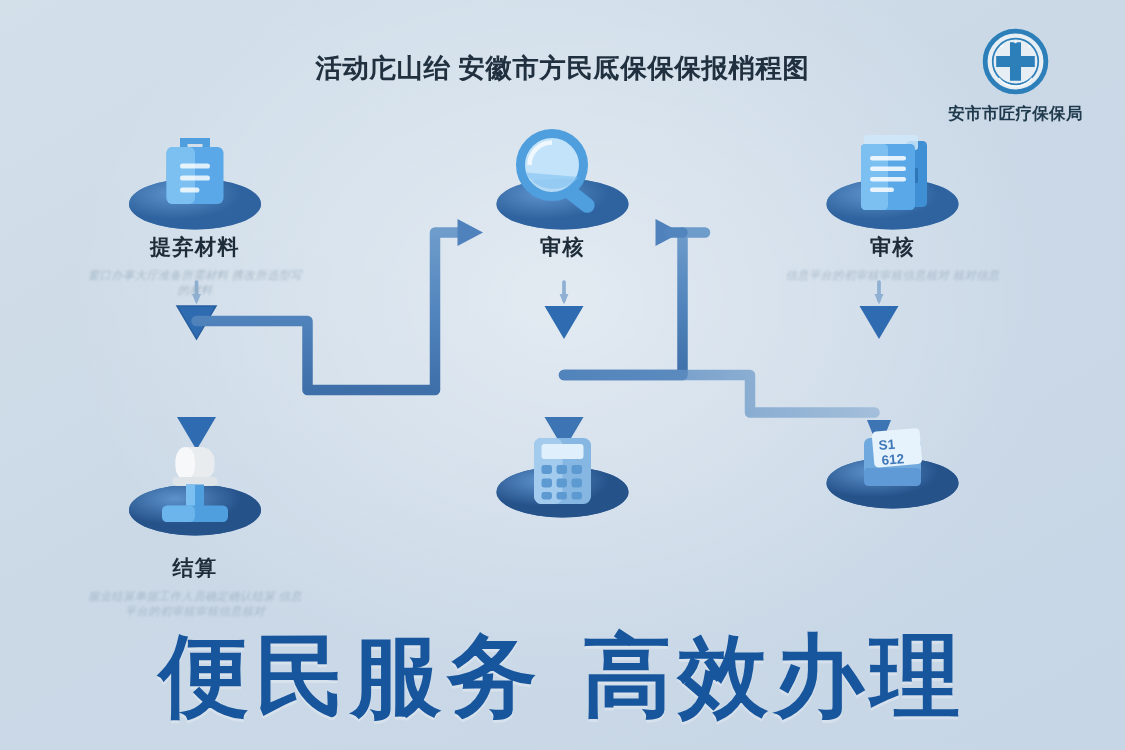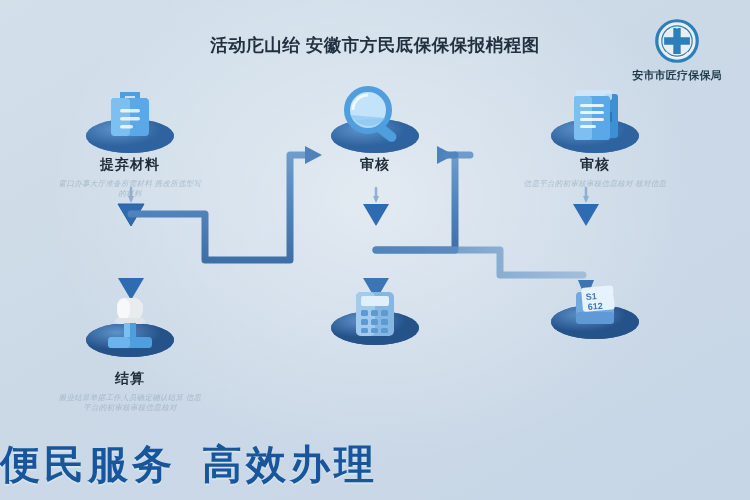--- a/index.html
+++ b/index.html
@@ -51,22 +51,22 @@
 
   .n1{left:55px;top:78px;}
   .n2{left:300px;top:78px;}
   .n3{left:520px;top:78px;}
   .n4{left:55px;top:292px;}
   .n5{left:300px;top:278px;}
   .n6{left:520px;top:278px;}
 
   
   .banner{
-    position:absolute;left:0;right:0;bottom:8px;text-align:left;
-    font-size:40px;font-weight:700;color:#17559c;letter-spacing:4px;
+    position:absolute;left:0;right:0;bottom:8px;text-align:center;
+    font-size:60px;font-weight:700;color:#17559c;letter-spacing:4px;
     text-shadow:0 2px 0 rgba(255,255,255,.25);
     white-space:nowrap;
   }
   .banner .gap{display:inline-block;width:26px;}
 </style>
 </head>
 <body>
 
 <div id="stage">
 

